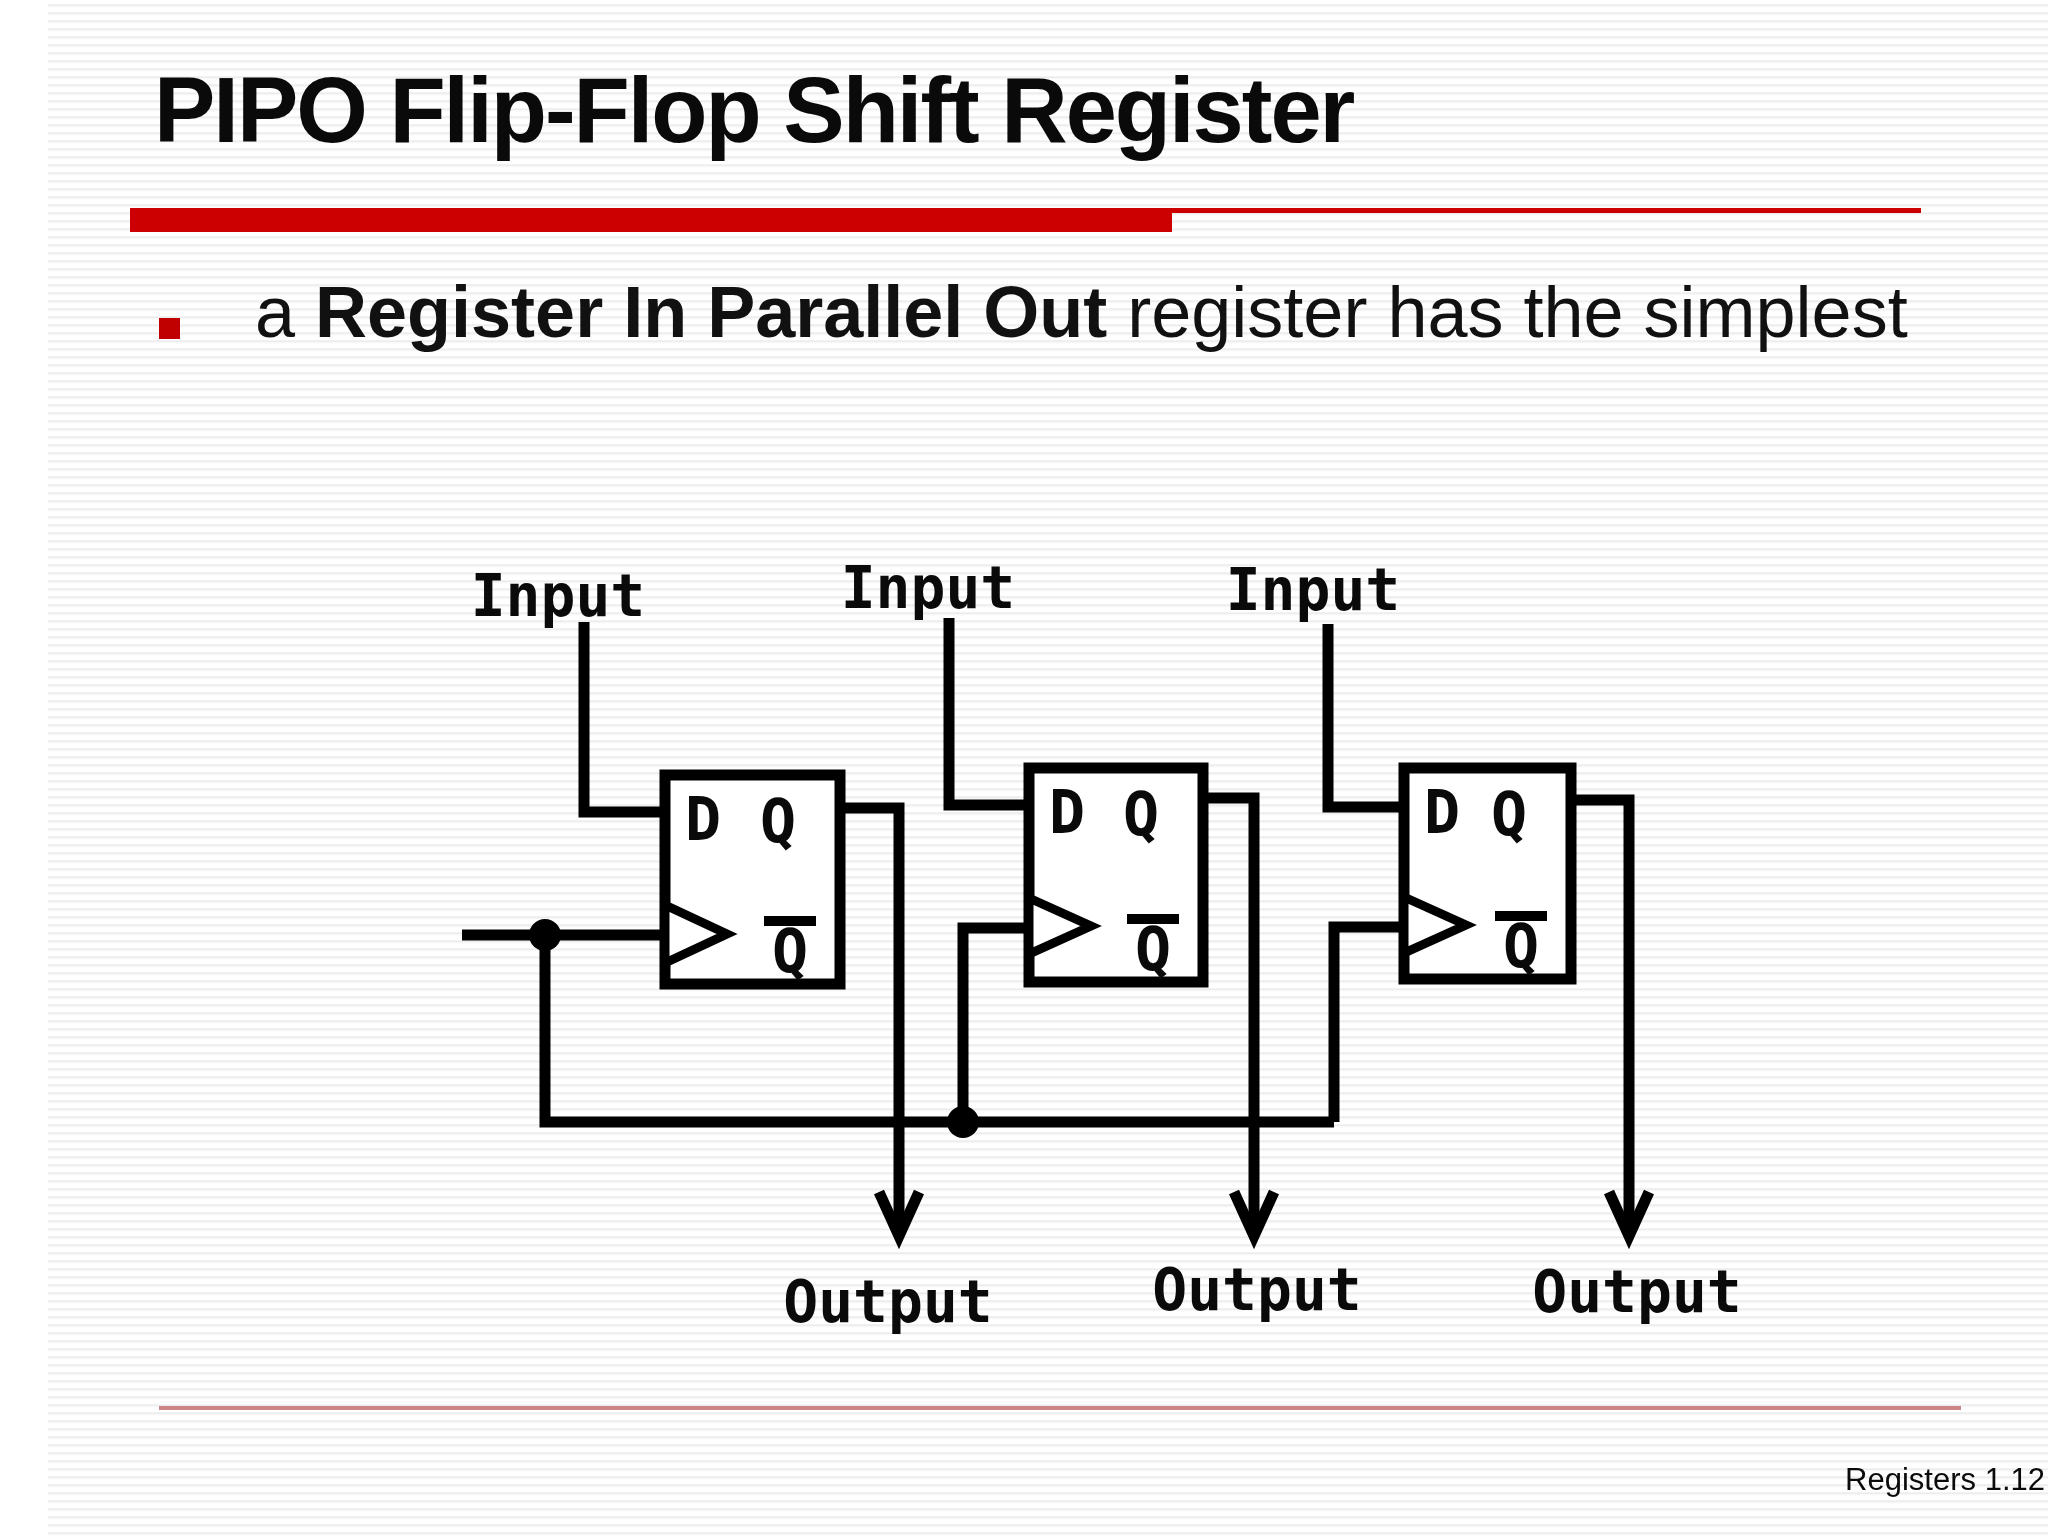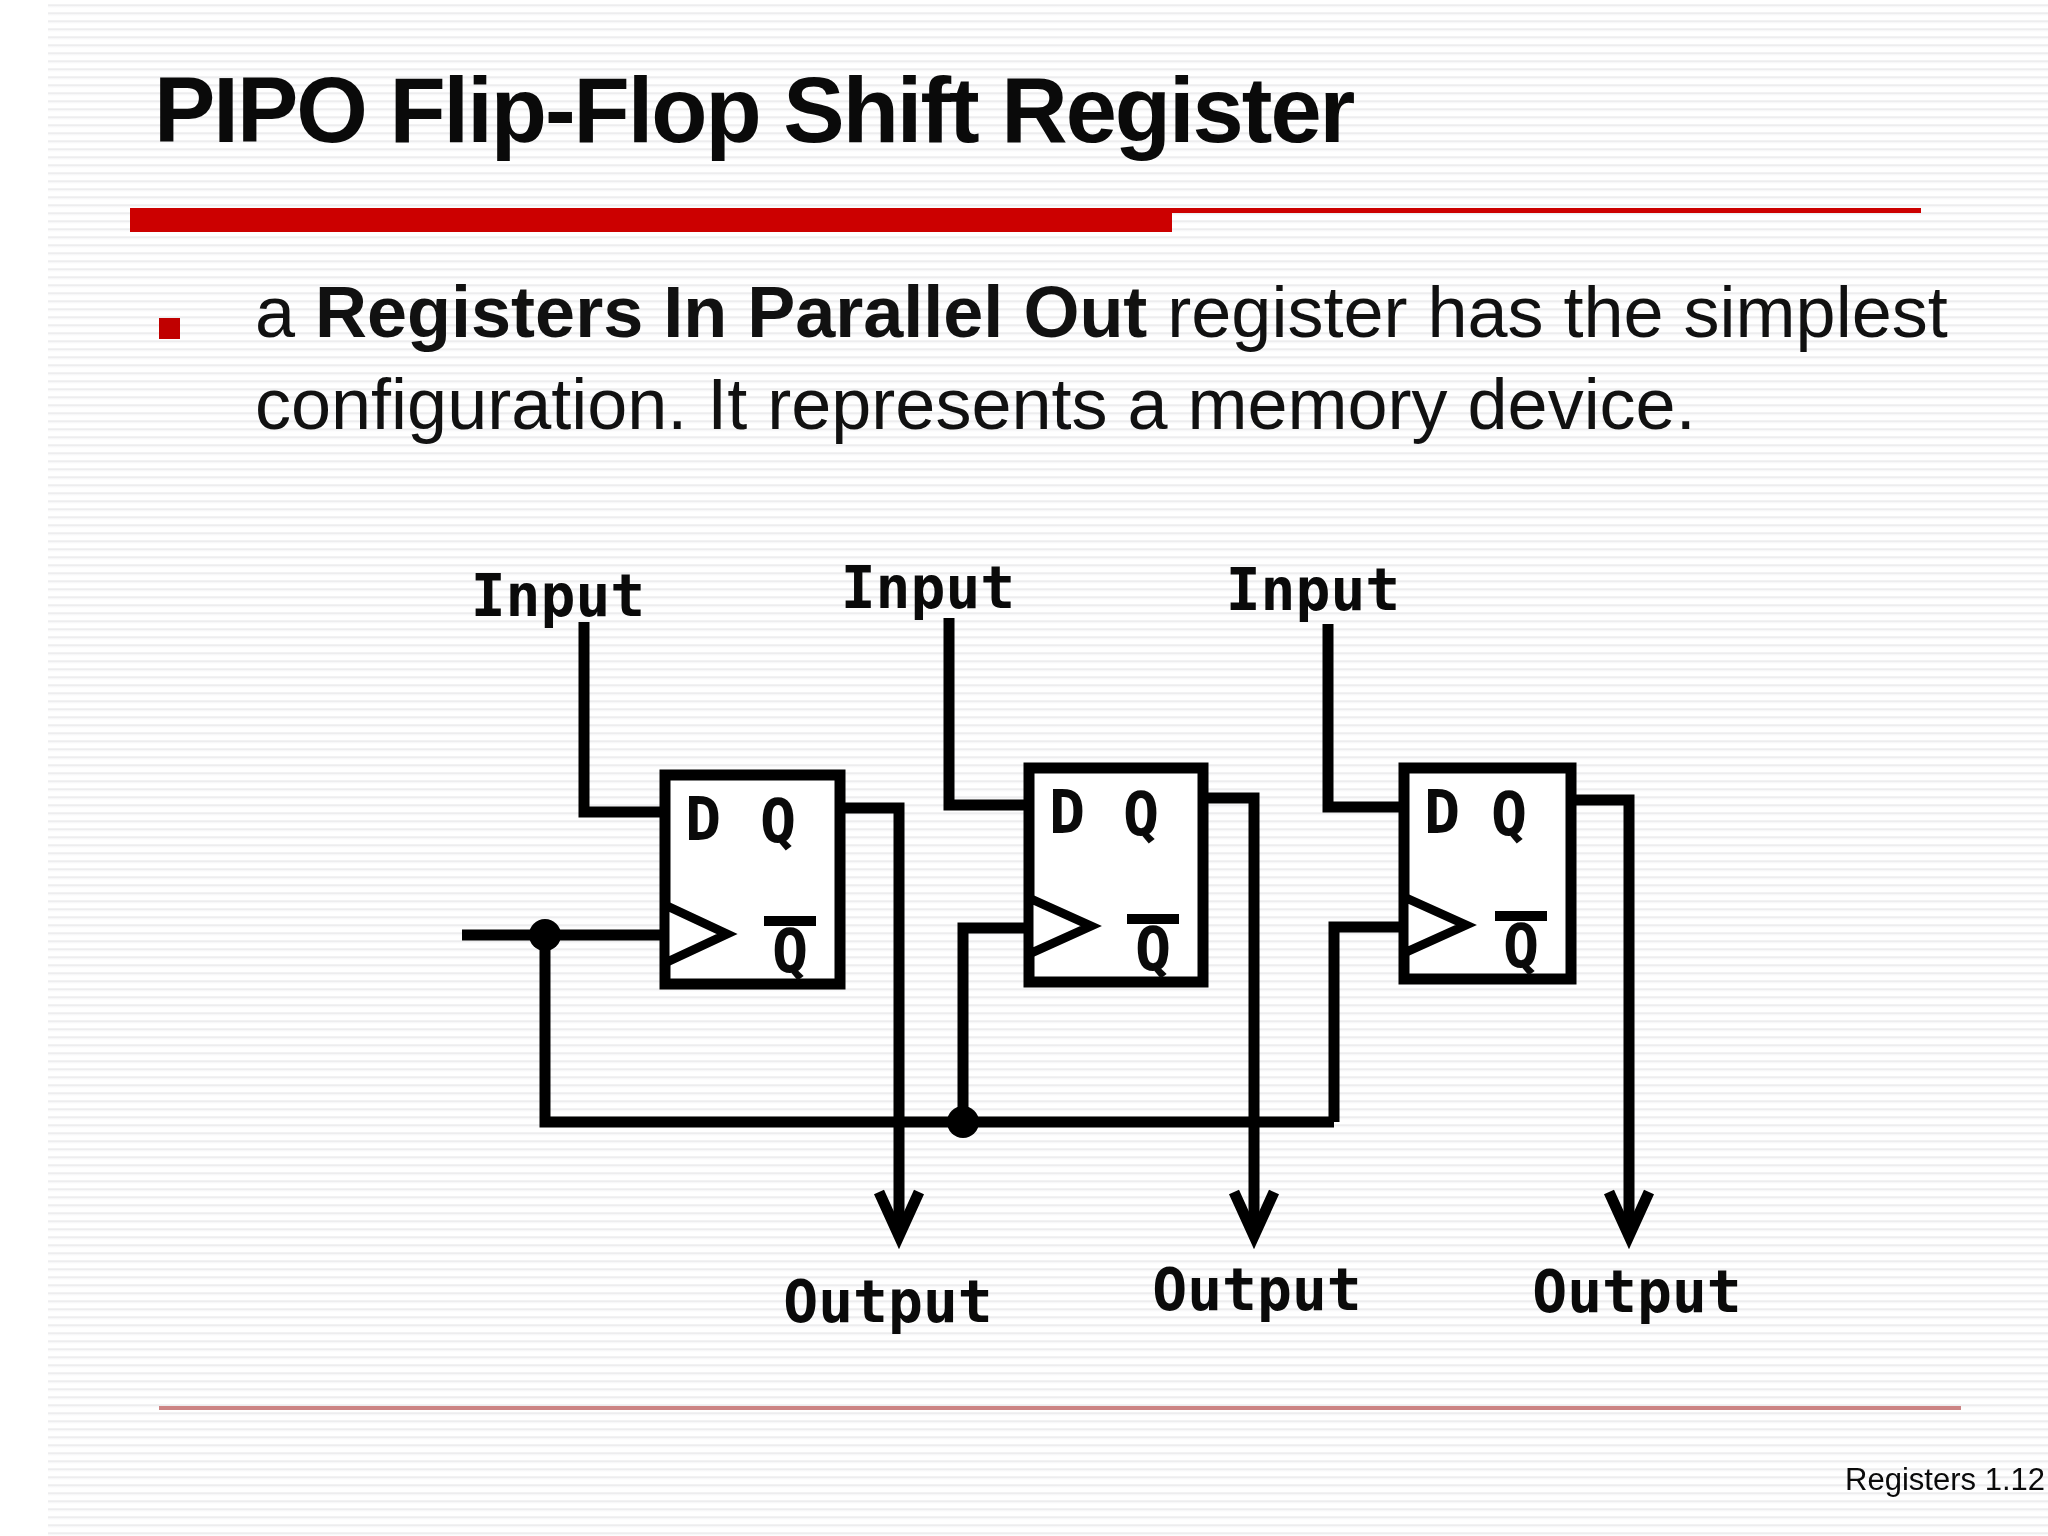--- a/index.html
+++ b/index.html
@@ -41,22 +41,21 @@
 
 <div class="slide">
 
   <div class="title">PIPO Flip-Flop Shift Register</div>
 
   <div class="rule-thick" style="background: rgb(204, 0, 0);"></div>
   <div class="rule-thin" style="background: rgb(204, 0, 0);"></div>
 
   <div class="bullet-marker" style="background: rgb(192, 0, 0);"></div>
   <div class="bullet-text">
-    <span>a </span><b>Registers In Parallel Out</b><span> register has the simplest</span><br>
-    <span>configuration. It represents a memory device.</span>
+    <span>a </span><b>Register In Parallel Out</b><span> register has the simplest</span><br>
   </div>
 
   <svg class="diagram" viewBox="0 0 2048 1536">
 
     <path class="wire" d="M536,622 L536,812 L617,812"></path>
     <path class="wire" d="M901,618 L901,805 L981,805"></path>
     <path class="wire" d="M1280,624 L1280,807 L1356,807"></path>
 
     <path class="wire" d="M414,935 L617,935"></path>
     <path class="wire" d="M497,935 L497,1122 L1286,1122"></path>

